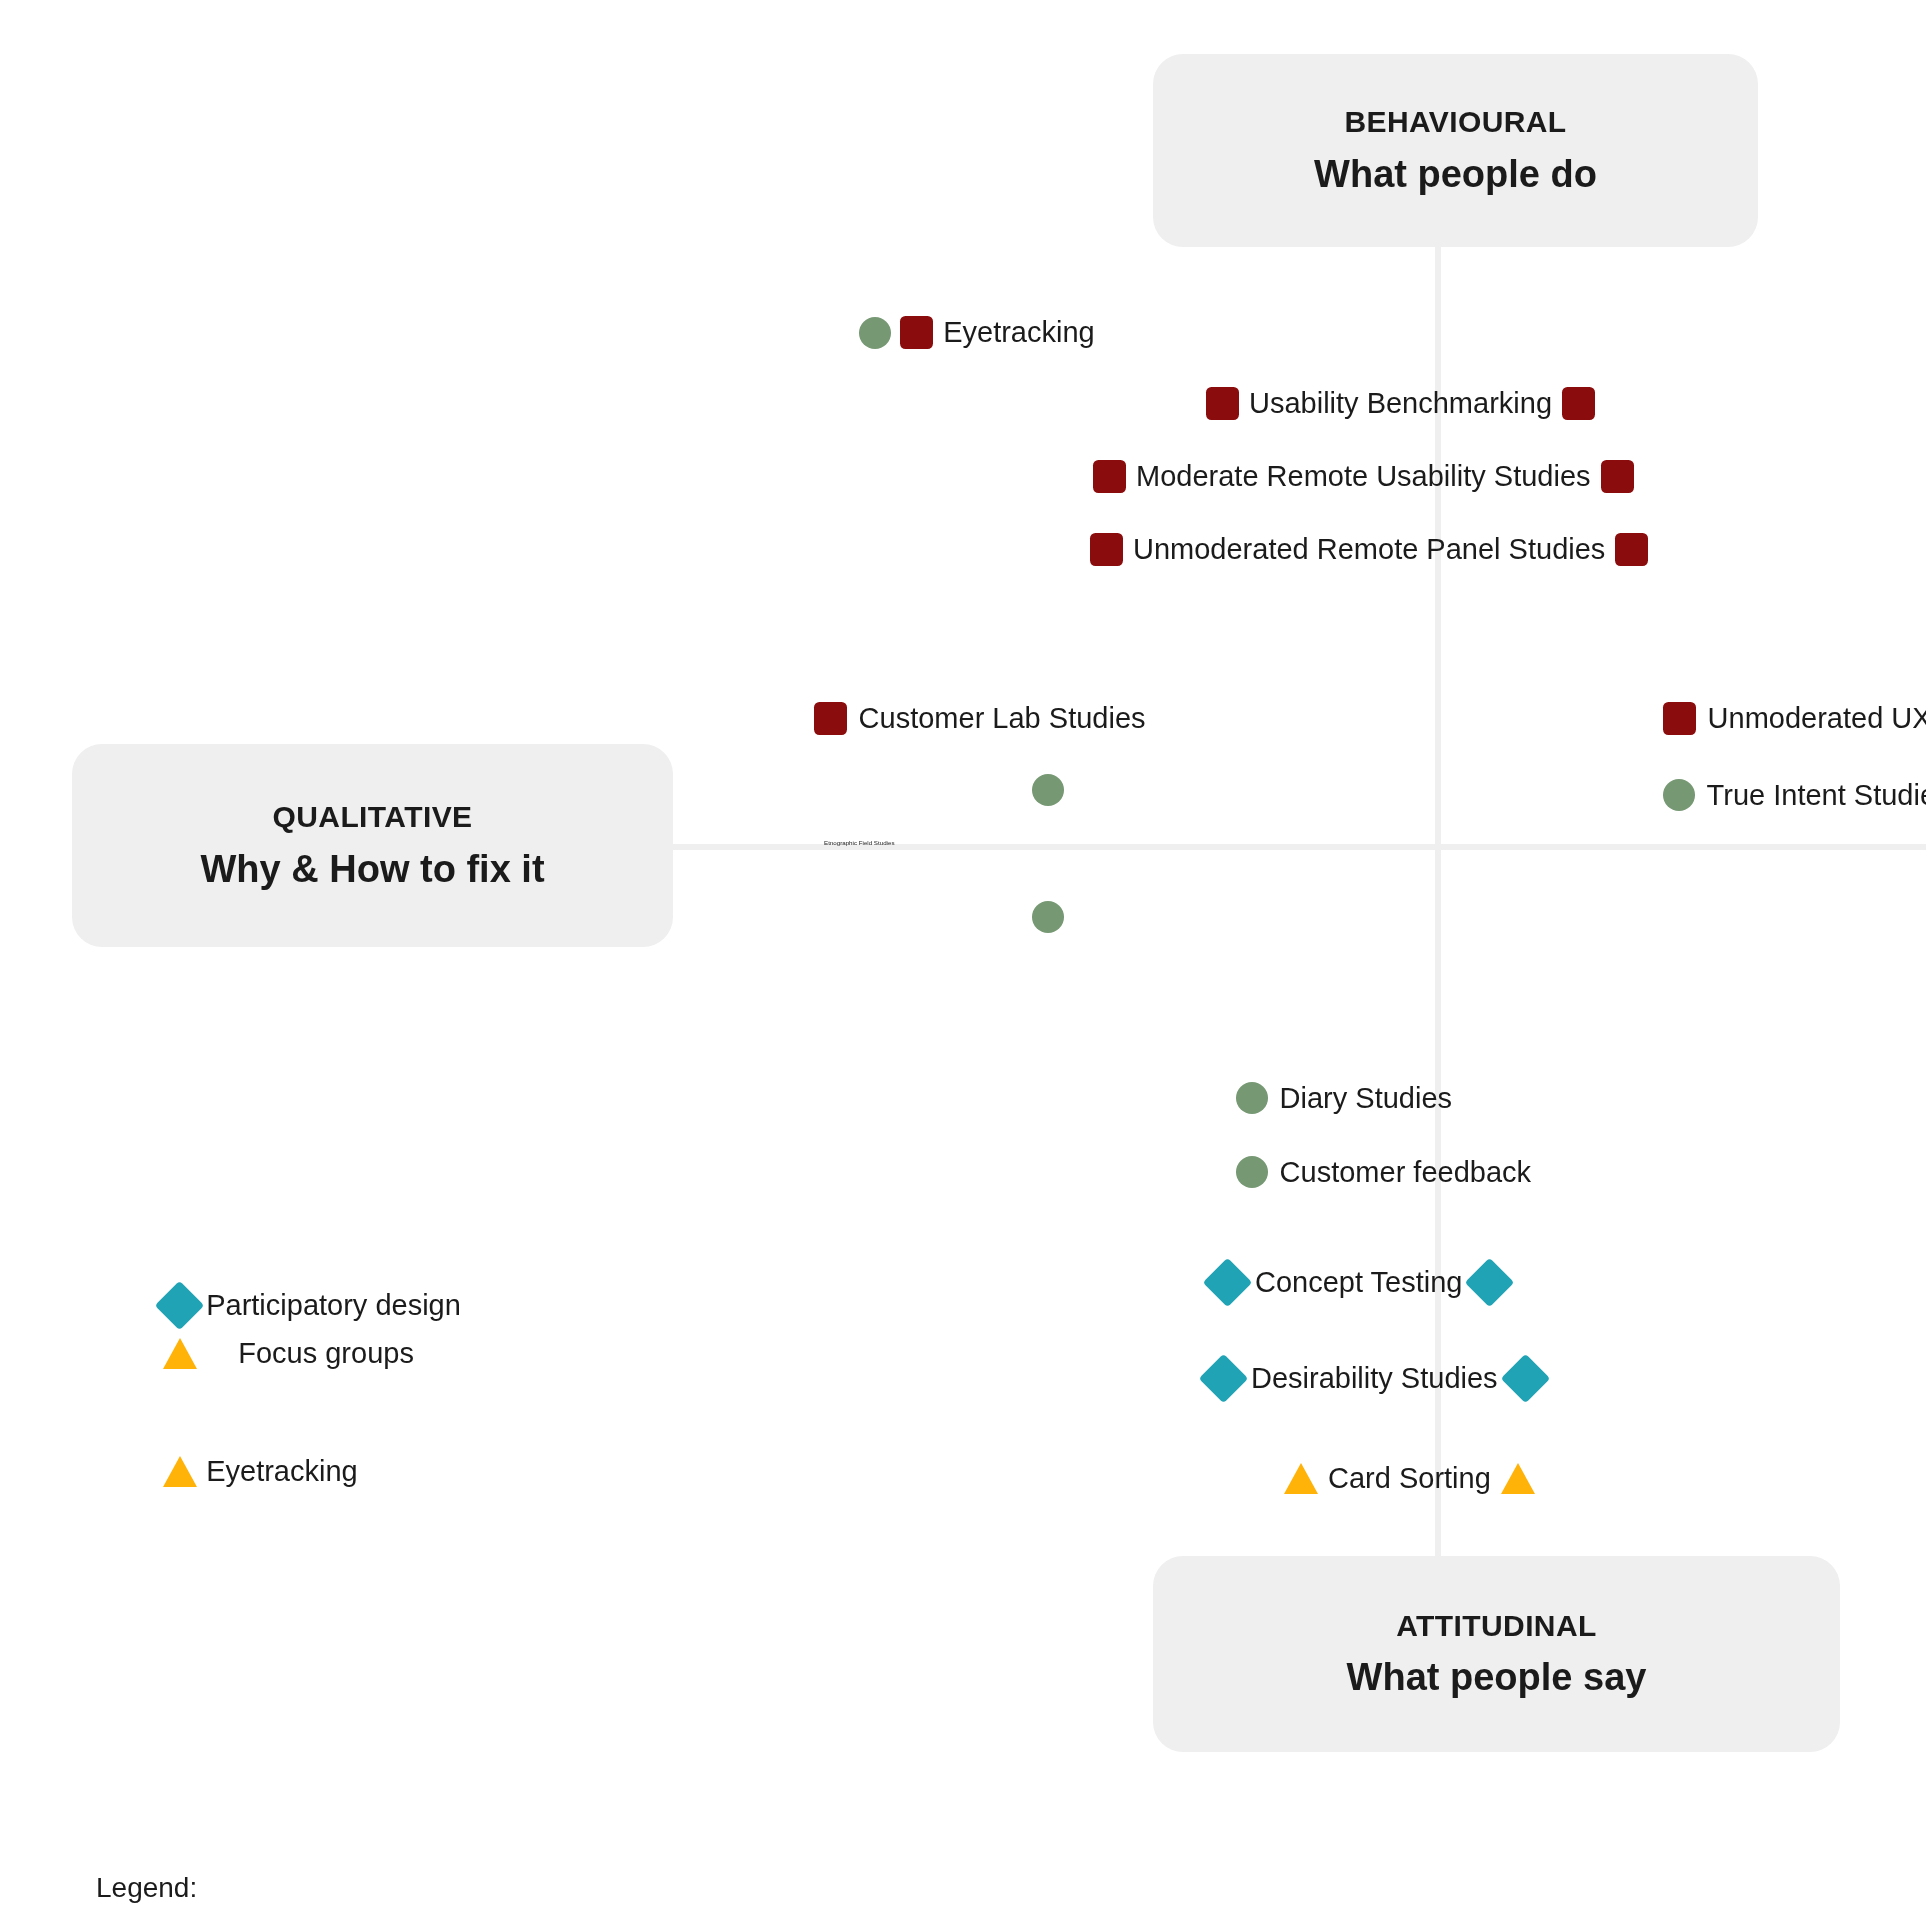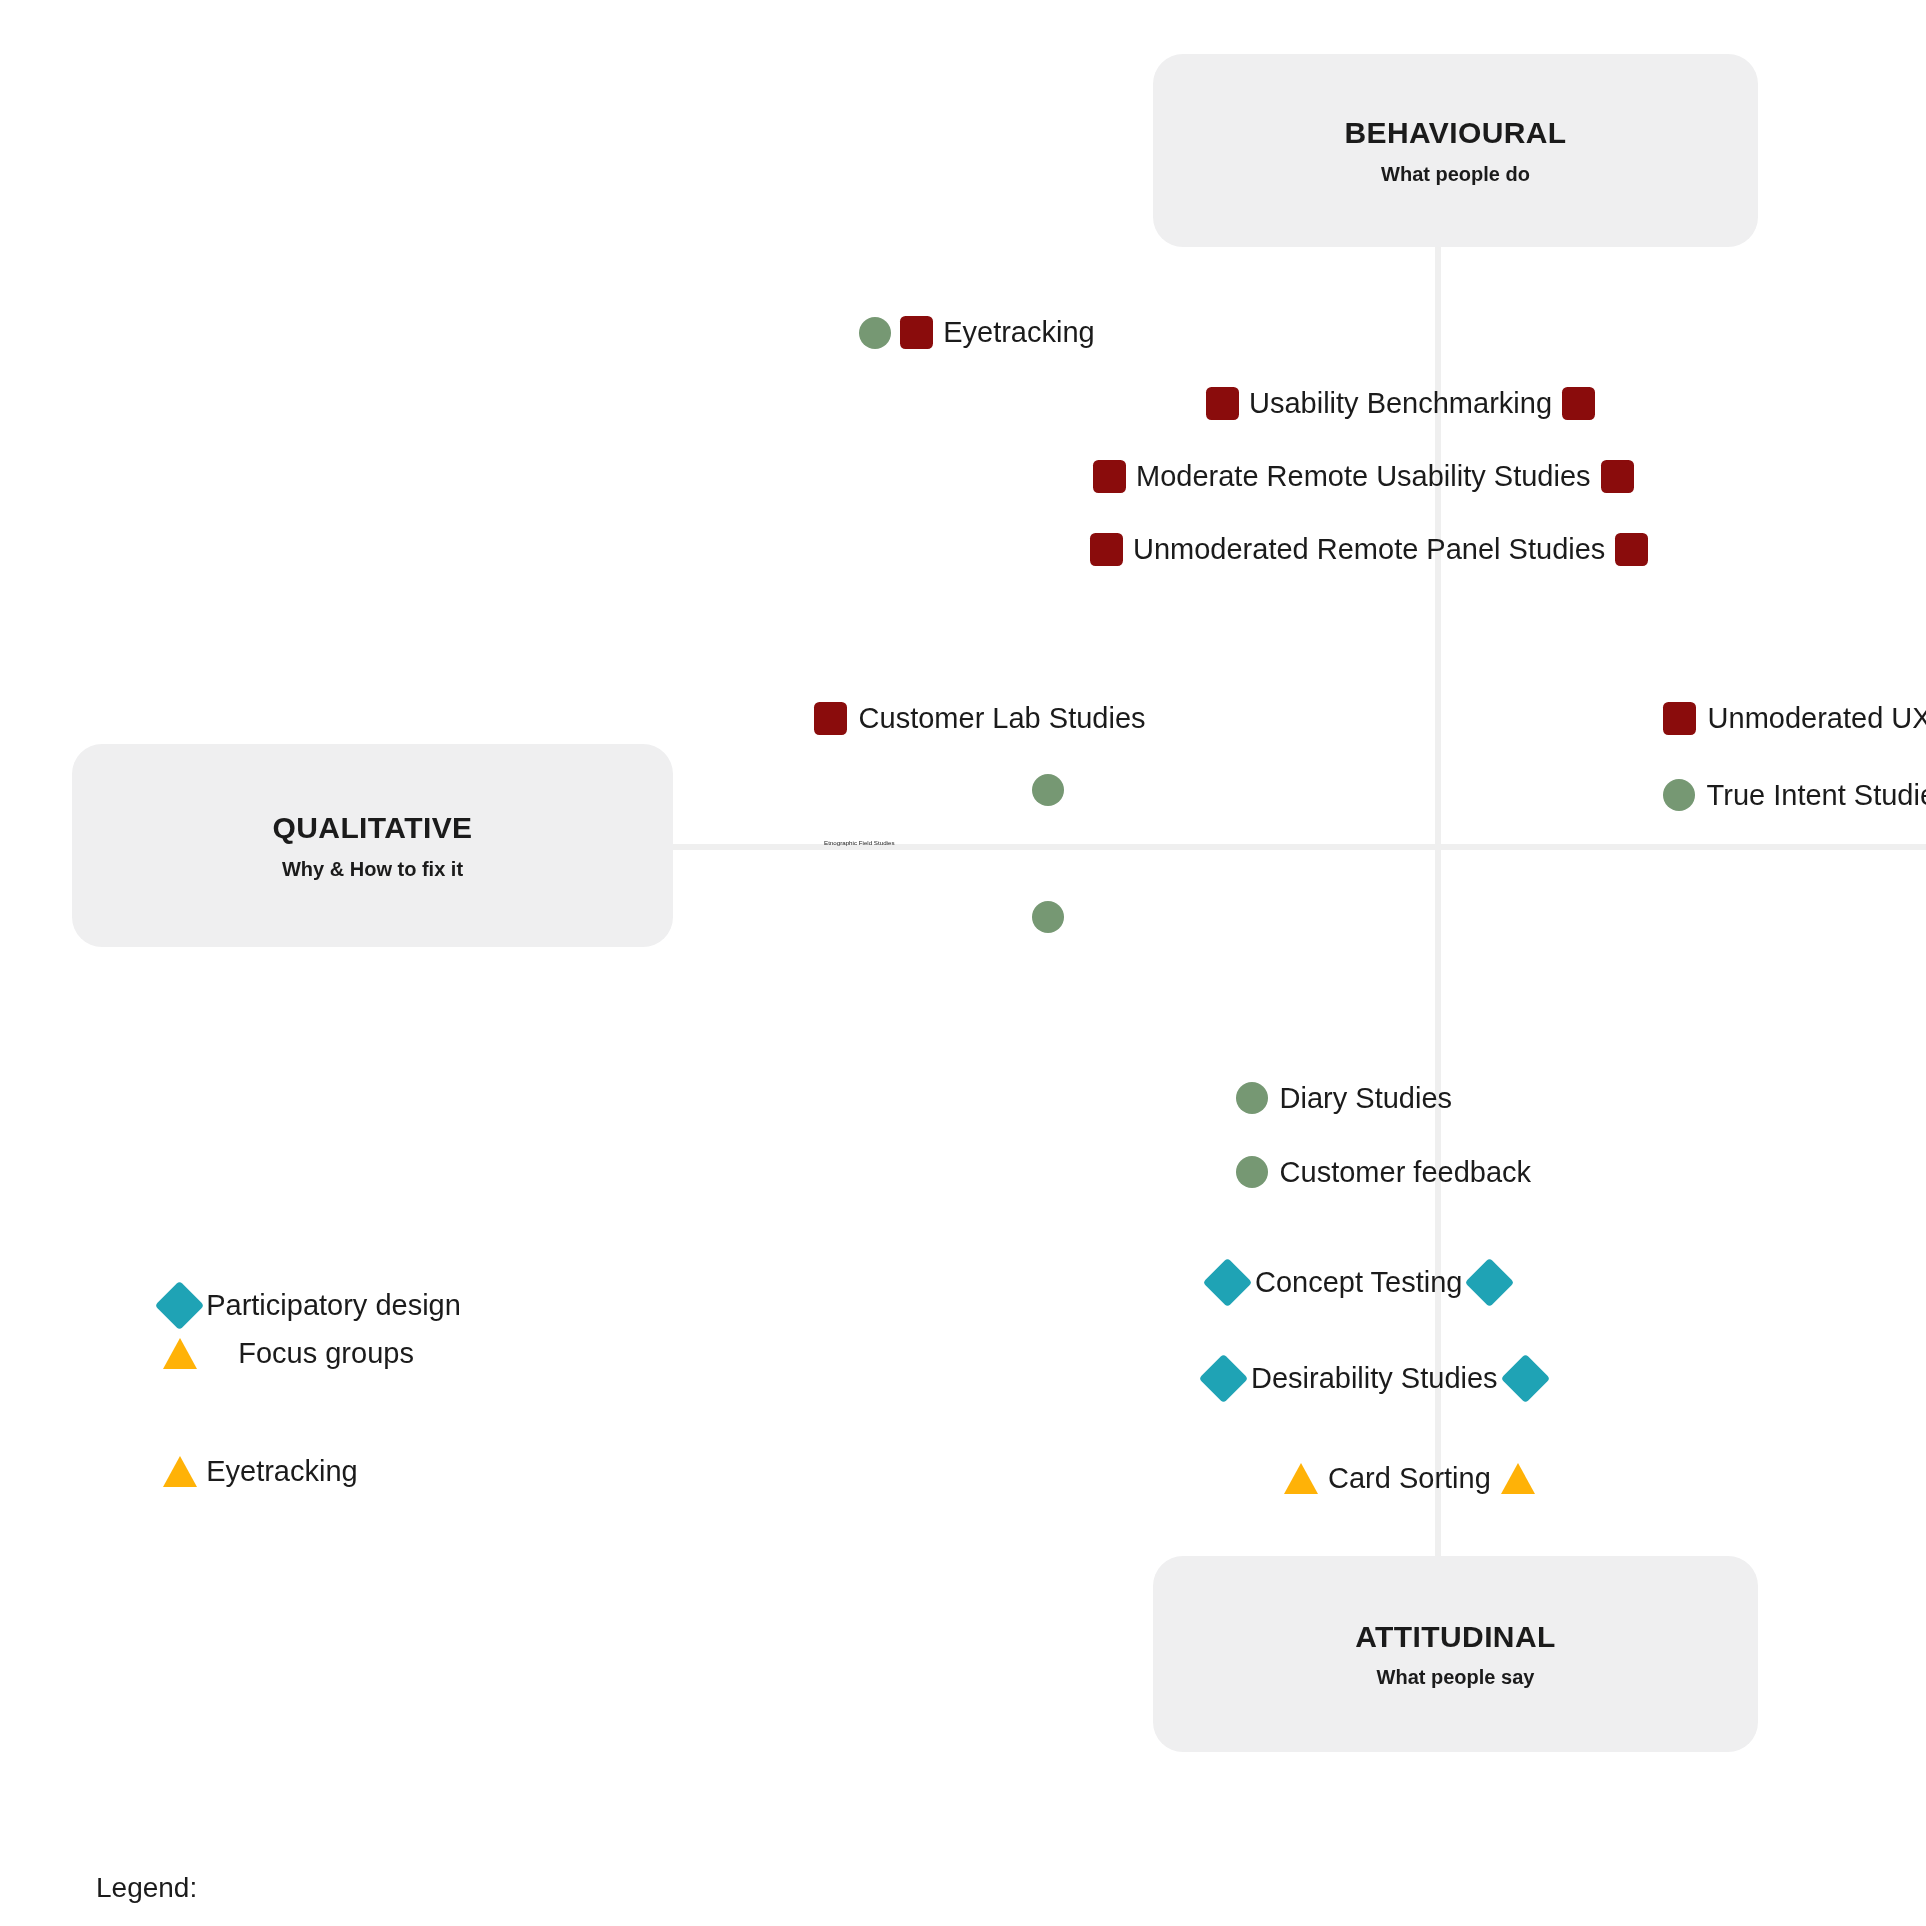--- a/index.html
+++ b/index.html
@@ -54,29 +54,29 @@
     padding: 11.6px 15.4px;
   }
   .pole .pole-title {
     font-size: 30px;
     font-weight: bold;
     letter-spacing: 0.4px;
     line-height: 1.25;
     color: #1b1b1b;
   }
   .pole .pole-sub {
-    font-size: 20px;
+    font-size: 38px;
     font-weight: bold;
     line-height: 1.25;
     margin-top: 10px;
     color: #1b1b1b;
   }
 
   #pole-behavioural { left: 1153px; top: 54px;  width: 605px; height: 193px; }
-  #pole-attitudinal { left: 1153px; top: 1556px; width: 605px; height: 196px; text-align: center; }
+  #pole-attitudinal { left: 1153px; top: 1556px; width: 687px; height: 196px; text-align: center; }
   #pole-qualitative { left: 72px;  top: 744px; width: 601px; height: 203px; }
 
   
   .method {
     position: absolute;
     display: flex;
     align-items: center;
     white-space: nowrap;
   }
   .method .label {

